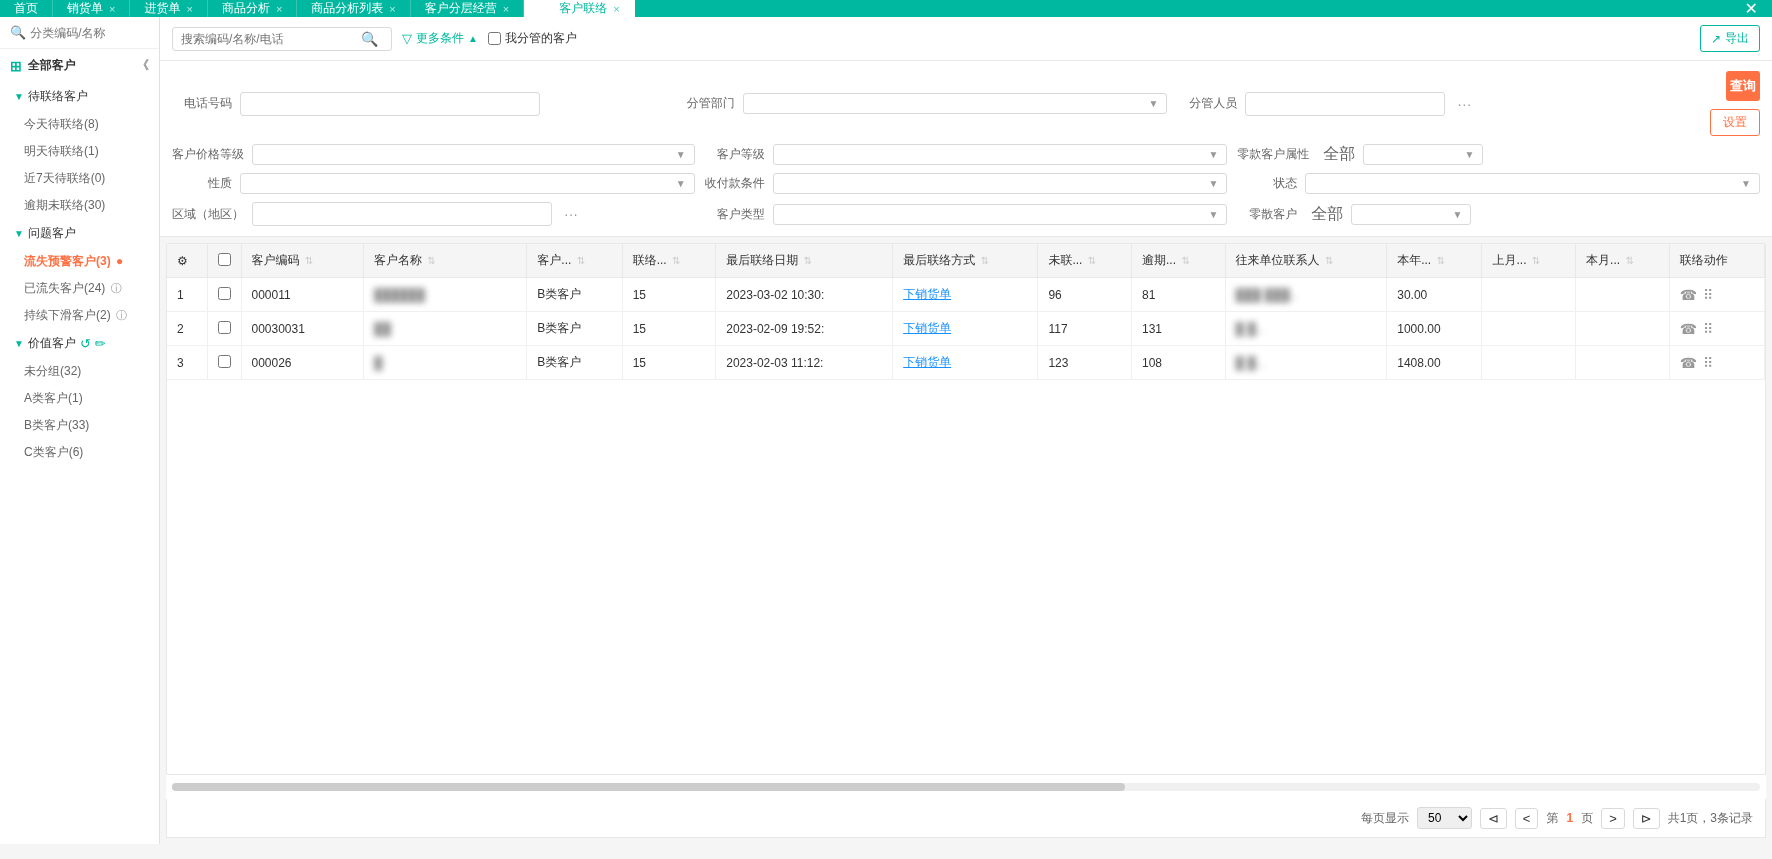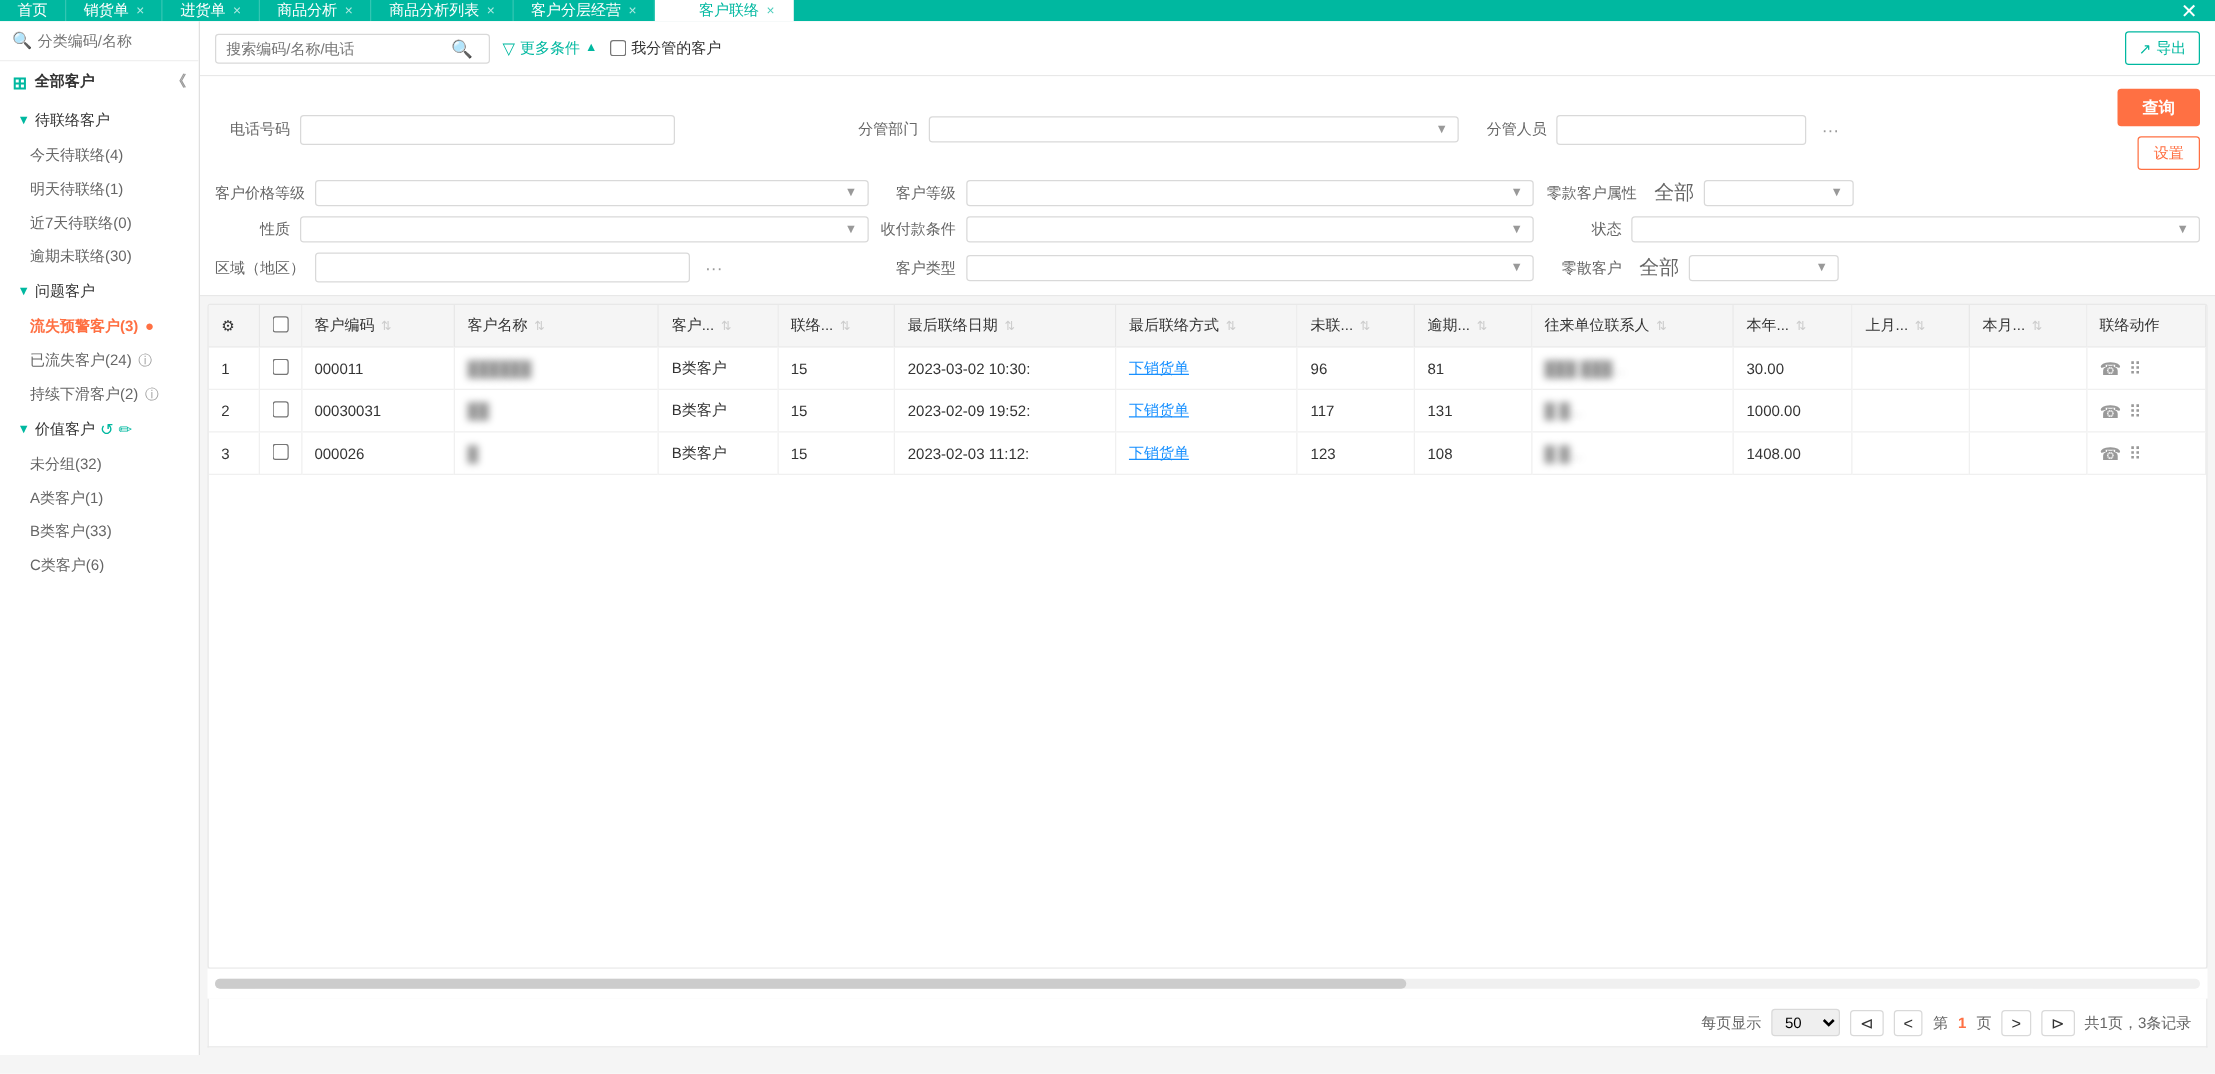--- a/index.html
+++ b/index.html
@@ -261,21 +261,21 @@
       color: #999;
       cursor: pointer;
       font-size: 14px;
       margin-left: 4px;
     }
     .query-btn {
       background: #ff7043;
       color: #fff;
       border: none;
       border-radius: 3px;
-      padding: 6px 20px;
+      padding: 6px 4px;
       cursor: pointer;
       font-size: 13px;
       font-weight: bold;
     }
     .settings-btn {
       background: #fff;
       color: #ff7043;
       border: 1px solid #ff7043;
       border-radius: 3px;
       padding: 4px 12px;
@@ -453,21 +453,21 @@
       <span>全部客户</span>
       <span class="collapse-icon">《</span>
     </div>
 
     <div class="sidebar-group">
       <div class="sidebar-group-header">
         <span class="arrow">▼</span>
         <span>待联络客户</span>
       </div>
       <div class="sidebar-item">
-        <span>今天待联络(4)</span>
+        <span>今天待联络(8)</span>
       </div>
       <div class="sidebar-item">
         <span>明天待联络(1)</span>
       </div>
       <div class="sidebar-item">
         <span>近7天待联络(0)</span>
       </div>
       <div class="sidebar-item">
         <span>逾期未联络(30)</span>
       </div>

